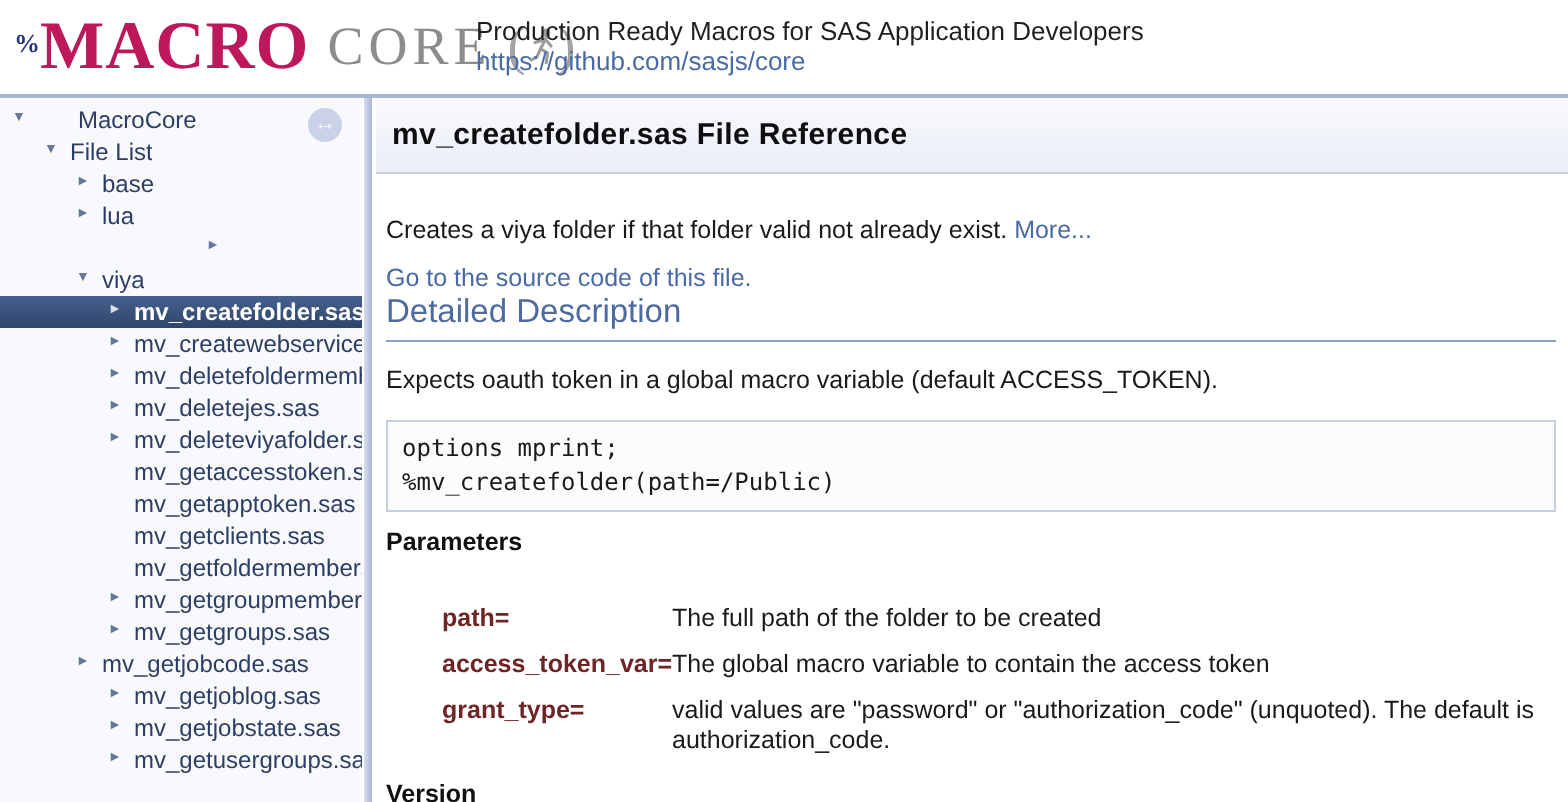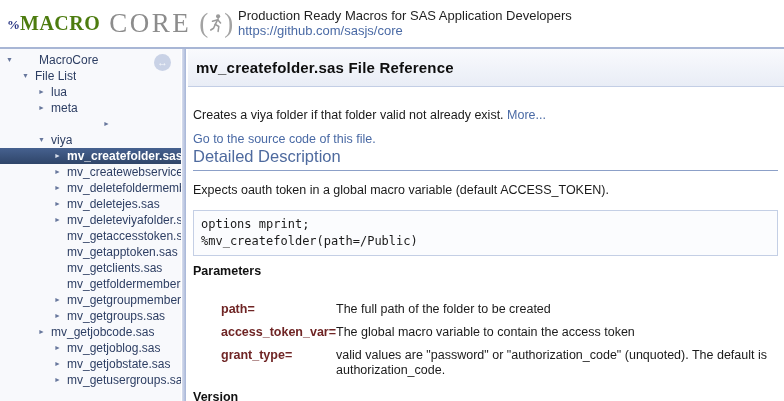--- a/index.html
+++ b/index.html
@@ -3,21 +3,21 @@
 <meta charset="utf-8">
 <style>
   * { margin:0; padding:0; box-sizing:border-box; }
   html,body { width:784px; height:401px; overflow:hidden; }
   body { font-family:"Liberation Sans", sans-serif; background:#fff; font-size:12.5px; color:#1a1a1a; }
 
   
   .titlearea { height:47px; display:flex; align-items:center; background:#fff; }
   .logo { display:flex; align-items:center; padding-left:7px; width:232px; flex:0 0 auto; }
   .logo-pct { font-family:"Liberation Serif", serif; font-weight:bold; color:#2A3684; font-size:13px; align-self:flex-start; margin-top:9px; }
-  .logo-macro { font-family:"Liberation Serif", serif; font-weight:bold; color:#4d7c0f; font-size:20px; letter-spacing:.5px; }
+  .logo-macro { font-family:"Liberation Serif", serif; font-weight:bold; color:#be185d; font-size:34px; letter-spacing:.5px; }
   .logo-core { font-family:"Liberation Serif", serif; color:#8C8C8C; font-size:27px; letter-spacing:2.5px; margin-left:9px; }
   .logo-parens { display:flex; align-items:center; margin-left:8px; }
   .paren { color:#A3A3A3; font-size:27px; font-family:"Liberation Serif", serif; }
   .runner { margin:0 1px 2px 1px; }
   .tagline-block { padding-left:6px; line-height:15px; }
   .tagline { color:#1f1f1f; font-size:13px; }
   .repo-link { color:#4A6AA5; font-size:13px; text-decoration:none; cursor:pointer; display:inline-block; }
   .top-divider { height:2px; background:#A8B6D5; }
 
   
@@ -98,25 +98,25 @@
         <div class="tree-item" style="padding-left: 6px; gap: 20px;">
     <span class="tree-arrow">▼</span>
     <span class="tree-label">MacroCore</span>
   </div>
         <div class="tree-item" style="padding-left: 22px;">
     <span class="tree-arrow">▼</span>
     <span class="tree-label">File List</span>
   </div>
         <div class="tree-item" style="padding-left: 38px;">
     <span class="tree-arrow">►</span>
+    <span class="tree-label">base</span>
+  </div>
+        <div class="tree-item" style="padding-left: 38px;">
+    <span class="tree-arrow">►</span>
     <span class="tree-label">lua</span>
-  </div>
-        <div class="tree-item" style="padding-left: 38px;">
-    <span class="tree-arrow">►</span>
-    <span class="tree-label">meta</span>
   </div>
         <div class="tree-item" style="padding-left: 38px; flex-direction: column;">
     <span class="tree-arrow">►</span>
     <span class="tree-label">metax</span>
   </div>
         <div class="tree-item" style="padding-left: 38px;">
     <span class="tree-arrow">▼</span>
     <span class="tree-label">viya</span>
   </div>
         <div class="tree-item selected" style="padding-left: 54px;">

